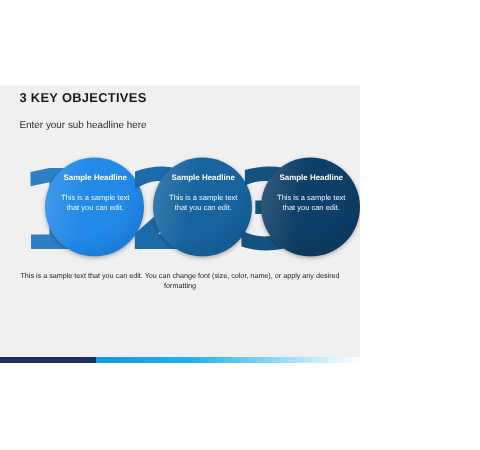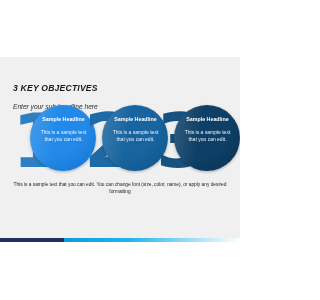--- a/index.html
+++ b/index.html
@@ -30,23 +30,22 @@
     width: 240px;
     height: 185px;
     background: #f0f0f0;
     overflow: hidden;
   }
 
   
   .headings {
     position: absolute;
     left: 13px;
-    top: 26px;
+    top: 3px;
     width: 210px;
-    font-style: italic;
   }
   .title {
     font-size: 8.6px;
     font-weight: bold;
     color: #1a1a1a;
     letter-spacing: 0.2px;
     line-height: 10px;
     margin: 0;
     white-space: nowrap;
   }

